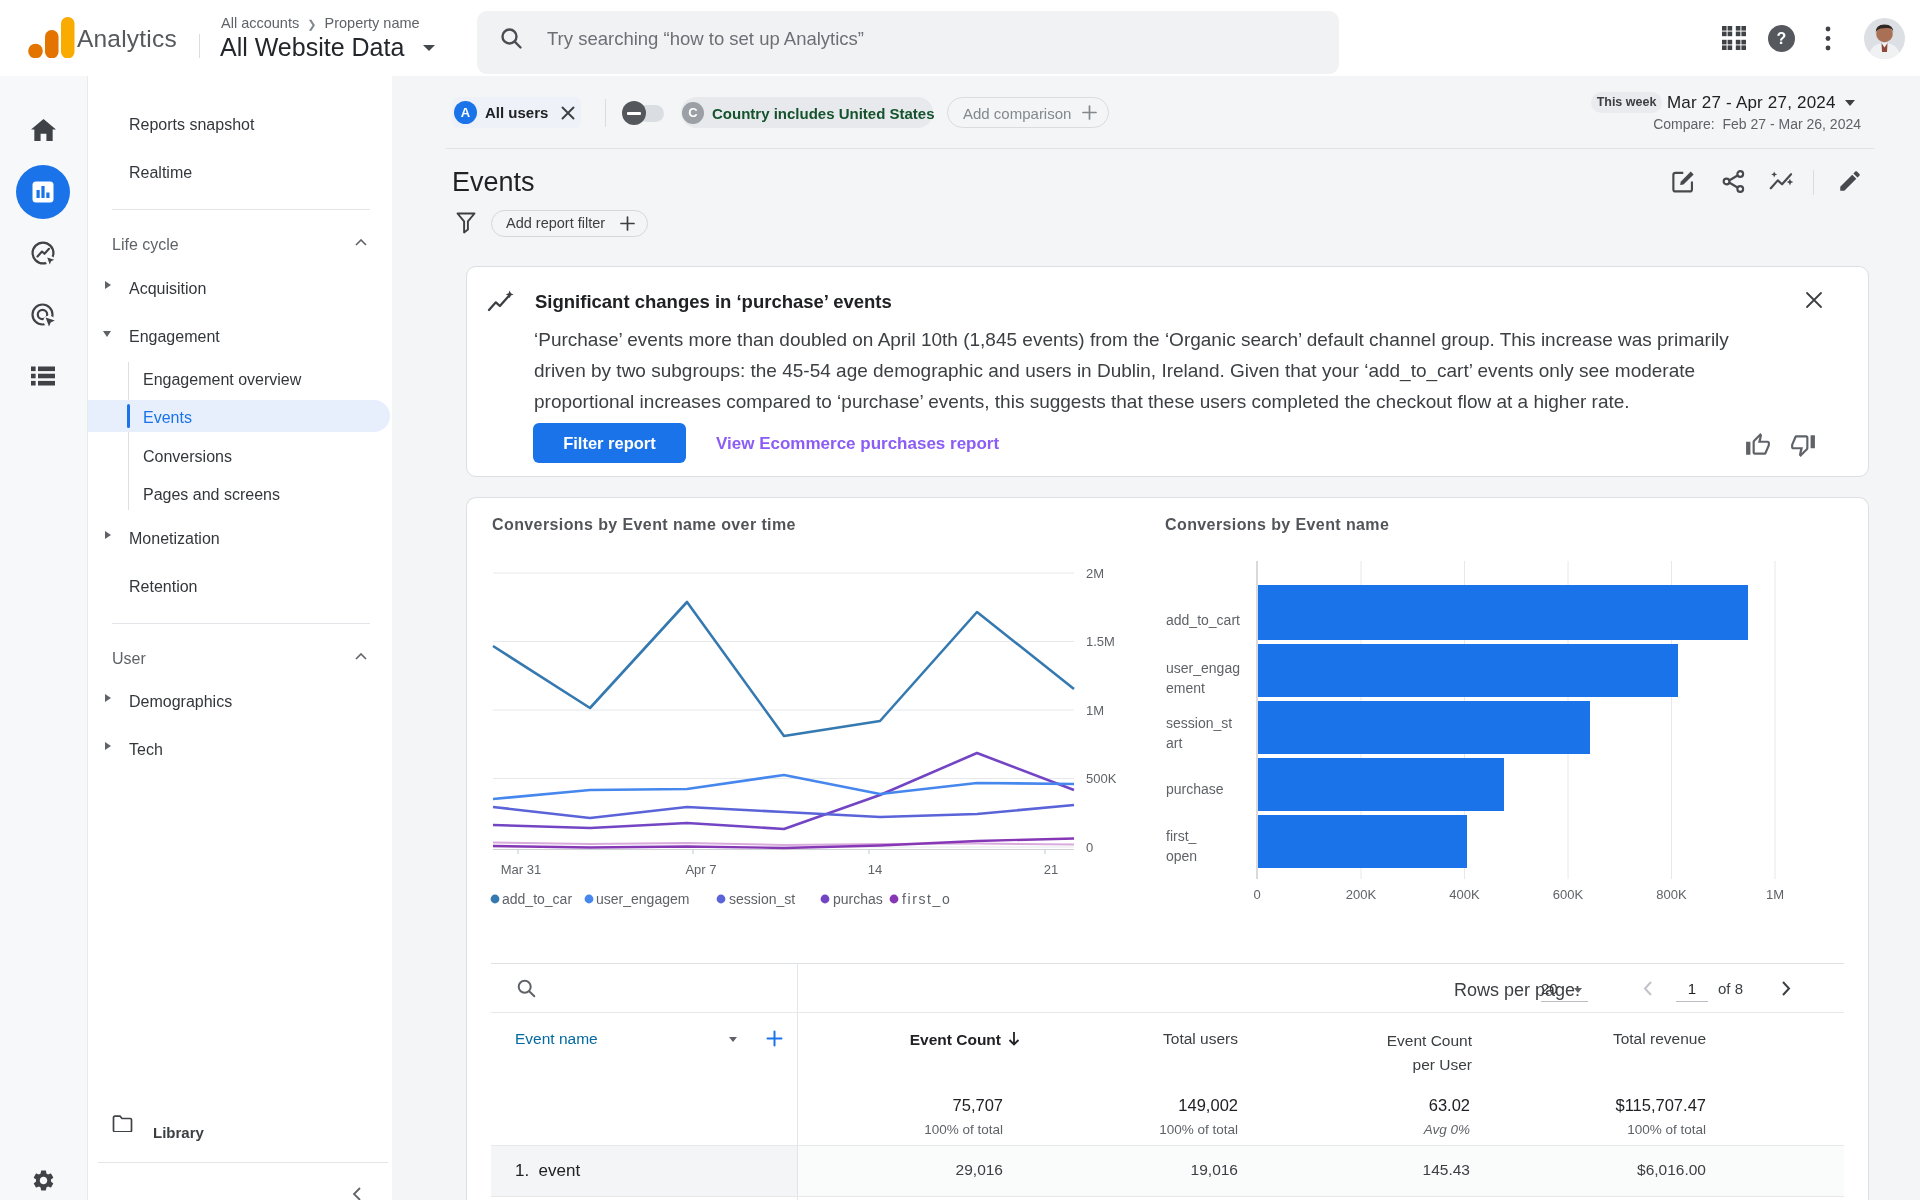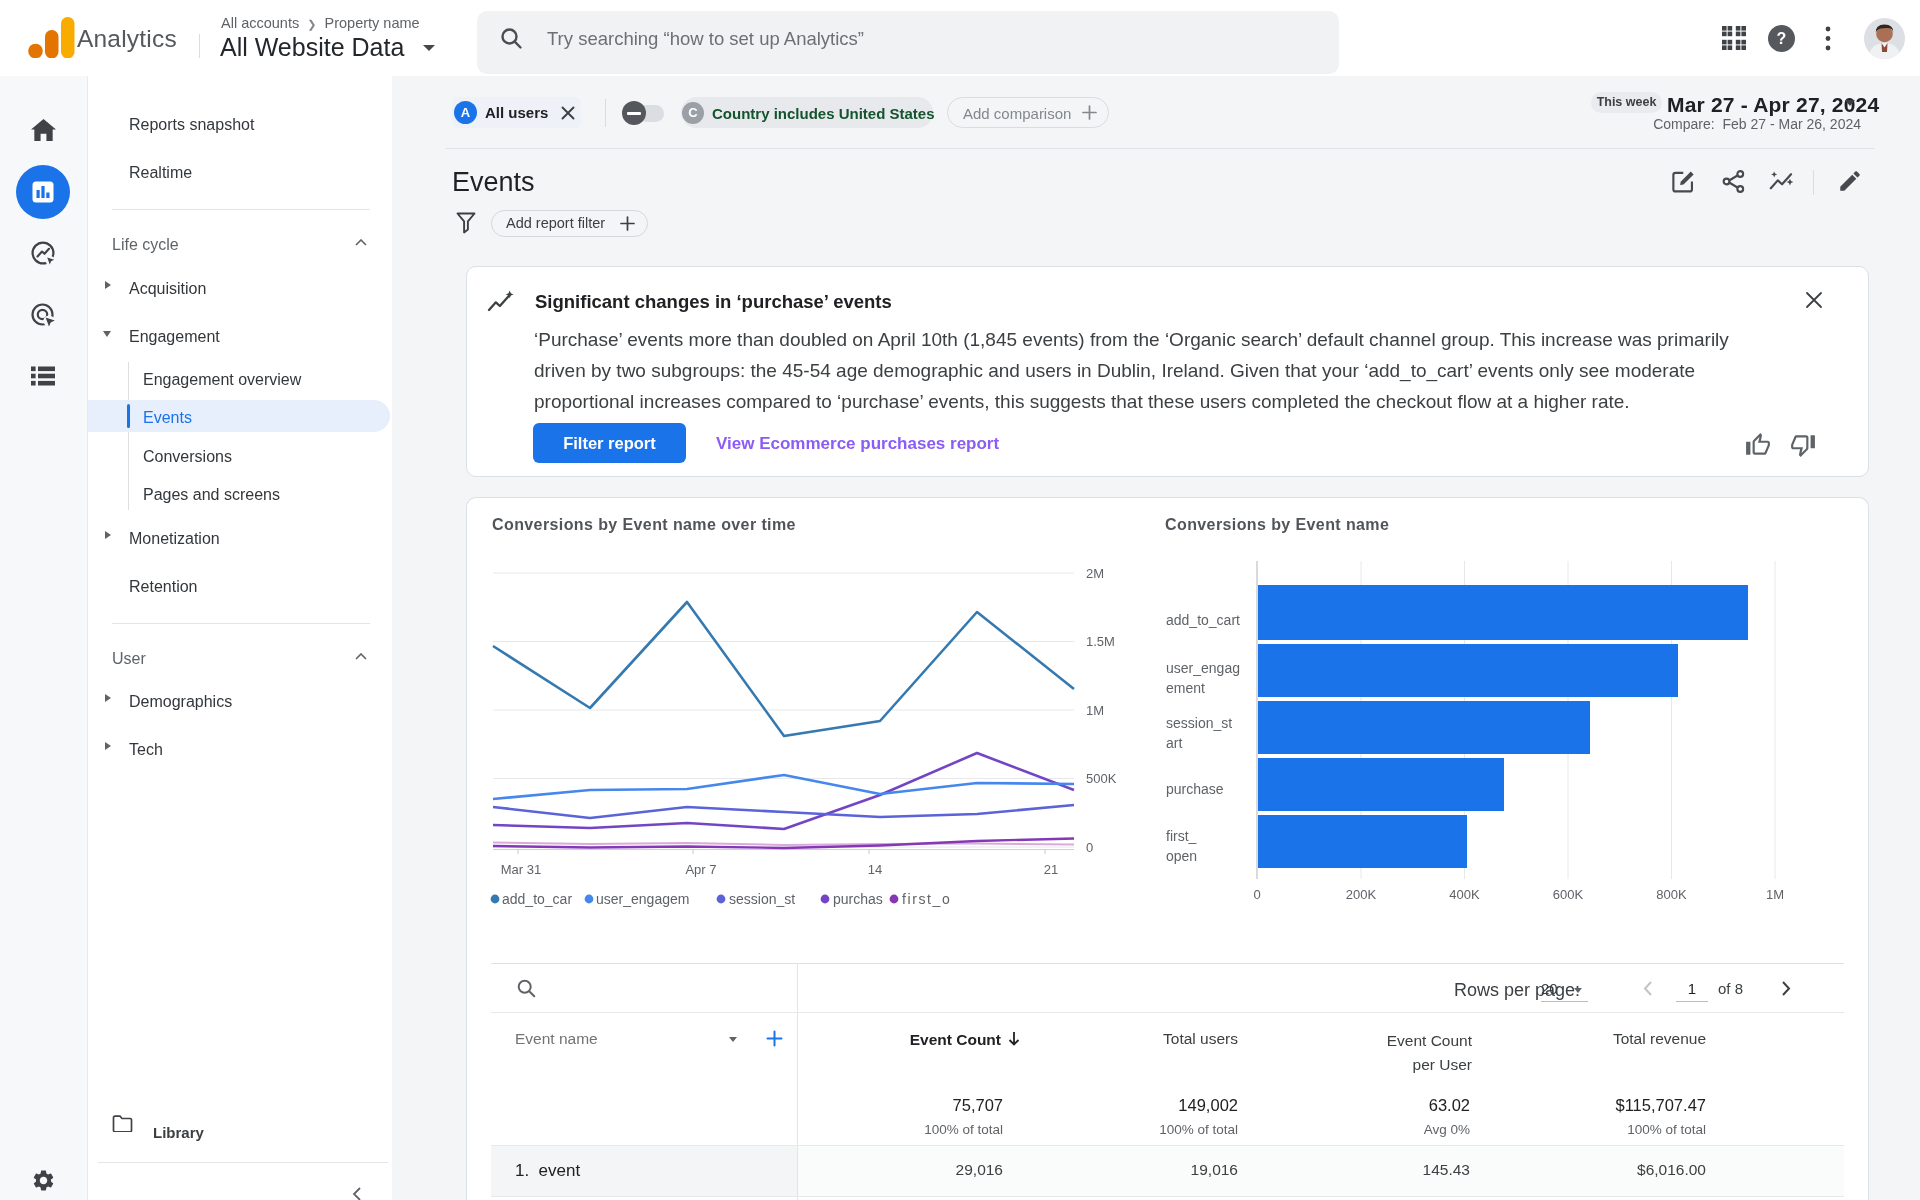--- a/index.html
+++ b/index.html
@@ -185,21 +185,21 @@
 <div class="abs" style="left:682px;top:102px;width:22px;height:22px;border-radius:50%;background:#9aa0a6;color:#fff;font-size:13px;font-weight:bold;text-align:center;line-height:22px;">C</div>
 <div class="abs" style="left:712px;top:105px;font-size:15px;color:#14532d;font-weight:bold;">Country includes United States</div>
 
 <div class="abs" style="left:947px;top:97px;width:162px;height:31px;border:1px solid #dadce0;border-radius:16px;"></div>
 <div class="abs" style="left:963px;top:105px;font-size:15px;color:#83888d;">Add comparison</div>
 <svg class="abs" style="left:1082px;top:105px;" width="15" height="15" viewBox="0 0 15 15">
   <path d="M7.5 1 V14 M1 7.5 H14" stroke="#83888d" stroke-width="1.7" stroke-linecap="round"></path>
 </svg>
 
 <div class="abs" style="left:1591px;top:92px;width:71px;height:21px;background:#e9ebee;border-radius:11px;font-size:12.5px;font-weight:bold;color:#3c4043;text-align:center;line-height:21px;">This week</div>
-<div class="abs" style="left:1667px;top:93px;font-size:21px;font-weight:bold;color:#202124;letter-spacing:0.2px;">Mar 27 - Apr 27, 2024</div>
+<div class="abs" style="left:1667px;top:93px;font-size:17px;font-weight:normal;color:#202124;letter-spacing:0.2px;">Mar 27 - Apr 27, 2024</div>
 <div class="abs" style="left:1845px;top:100px;width:0;height:0;border-left:5.5px solid transparent;border-right:5.5px solid transparent;border-top:6px solid #3c4043;"></div>
 <div class="abs" style="left:1261px;top:116px;width:600px;height:16px;font-size:14px;color:#5f6368;text-align:right;">Compare: &nbsp;Feb 27 - Mar 26, 2024</div>
 <div class="abs" style="left:446px;top:148px;width:1428px;height:1px;background:#e0e2e5;"></div>
 
 <div class="abs" style="left:452px;top:167px;font-size:27px;color:#1f2125;">Events</div>
 
 <svg class="abs" style="left:1670px;top:168px;" width="27" height="27" viewBox="0 0 24 24">
   <path d="M19.5 12 v7 a1.8 1.8 0 0 1 -1.8 1.8 h-12.9 a1.8 1.8 0 0 1 -1.8-1.8 v-12.9 a1.8 1.8 0 0 1 1.8-1.8 h7" fill="none" stroke="#46494d" stroke-width="1.9"></path>
   <path d="M9.5 12.2 l9-9 2.5 2.5 -9 9 -3 .5 z" fill="#46494d"></path>
 </svg>
@@ -352,39 +352,39 @@
 <svg class="abs" style="left:1643px;top:981px;" width="9" height="15" viewBox="0 0 9 15">
     <path d="M8 1 L2 7.5 L8 14" fill="none" stroke="#c0c3c7" stroke-width="2"></path>
   </svg>
 <div class="abs" style="left:1676px;top:980px;width:32px;font-size:15px;color:#202124;text-align:center;border-bottom:1px solid #babdc1;padding-bottom:4px;">1</div>
 <div class="abs" style="left:1718px;top:980px;font-size:15px;color:#3c4043;">of 8</div>
 <svg class="abs" style="left:1782px;top:981px;" width="9" height="15" viewBox="0 0 9 15">
     <path d="M1 1 L7 7.5 L1 14" fill="none" stroke="#3c4043" stroke-width="2"></path>
   </svg>
 <div class="abs" style="left:491px;top:1012px;width:1353px;height:1px;background:#e6e8ea;"></div>
 
-<div class="abs" style="left:515px;top:1030px;font-size:15.5px;color:#737373;">Event name</div>
+<div class="abs" style="left:515px;top:1030px;font-size:15.5px;color:#0369a1;">Event name</div>
 <div class="abs" style="left:729px;top:1037px;width:0;height:0;border-left:4.5px solid transparent;border-right:4.5px solid transparent;border-top:5px solid #5f6368;"></div>
 <svg class="abs" style="left:766px;top:1030px;" width="17" height="17" viewBox="0 0 17 17">
   <path d="M8.5 1.5 V15.5 M1.5 8.5 H15.5" stroke="#1a73e8" stroke-width="2" stroke-linecap="round"></path>
 </svg>
 <div class="abs" style="left:801px;top:1031px;width:200px;font-size:15.5px;font-weight:bold;color:#202124;text-align:right;">Event Count</div>
 <svg class="abs" style="left:1007px;top:1031px;" width="14" height="15" viewBox="0 0 14 15">
   <path d="M7 1 V13 M2.5 9 L7 13.5 L11.5 9" fill="none" stroke="#202124" stroke-width="1.8"></path>
 </svg>
 <div class="abs" style="left:1038px;top:1030px;width:200px;font-size:15.5px;color:#3c4043;text-align:right;">Total users</div>
 <div class="abs" style="left:1272px;top:1029px;width:200px;font-size:15.5px;line-height:24px;color:#3c4043;text-align:right;">Event Count<br>per User</div>
 <div class="abs" style="left:1506px;top:1030px;width:200px;font-size:15.5px;color:#3c4043;text-align:right;">Total revenue</div>
 
 <div class="abs" style="left:803px;top:1096px;width:200px;font-size:16.5px;color:#202124;text-align:right;">75,707</div>
 <div class="abs" style="left:803px;top:1122px;width:200px;font-size:13.5px;color:#5f6368;text-align:right;">100% of total</div>
 <div class="abs" style="left:1038px;top:1096px;width:200px;font-size:16.5px;color:#202124;text-align:right;">149,002</div>
 <div class="abs" style="left:1038px;top:1122px;width:200px;font-size:13.5px;color:#5f6368;text-align:right;">100% of total</div>
 <div class="abs" style="left:1270px;top:1096px;width:200px;font-size:16.5px;color:#202124;text-align:right;">63.02</div>
-<div class="abs" style="left:1270px;top:1122px;width:200px;font-size:13.5px;color:#5f6368;text-align:right;">Avg 0%</div>
+<div class="abs" style="left:1270px;top:1122px;width:200px;font-size:13.5px;color:#5f6368;text-align:right;font-style:italic;">Avg 0%</div>
 <div class="abs" style="left:1506px;top:1096px;width:200px;font-size:16.5px;color:#202124;text-align:right;">$115,707.47</div>
 <div class="abs" style="left:1506px;top:1122px;width:200px;font-size:13.5px;color:#5f6368;text-align:right;">100% of total</div>
 
 <div class="abs" style="left:491px;top:1145px;width:306px;height:51px;background:#f3f5f6;"></div>
 <div class="abs" style="left:798px;top:1145px;width:1046px;height:51px;background:#fafbfb;"></div>
 <div class="abs" style="left:491px;top:1145px;width:1353px;height:1px;background:#e6e8ea;"></div>
 <div class="abs" style="left:515px;top:1161px;font-size:17px;color:#202124;">1.&nbsp;&nbsp;event</div>
 <div class="abs" style="left:803px;top:1161px;width:200px;font-size:15.5px;color:#3c4043;text-align:right;">29,016</div>
 <div class="abs" style="left:1038px;top:1161px;width:200px;font-size:15.5px;color:#3c4043;text-align:right;">19,016</div>
 <div class="abs" style="left:1270px;top:1161px;width:200px;font-size:15.5px;color:#3c4043;text-align:right;">145.43</div>

